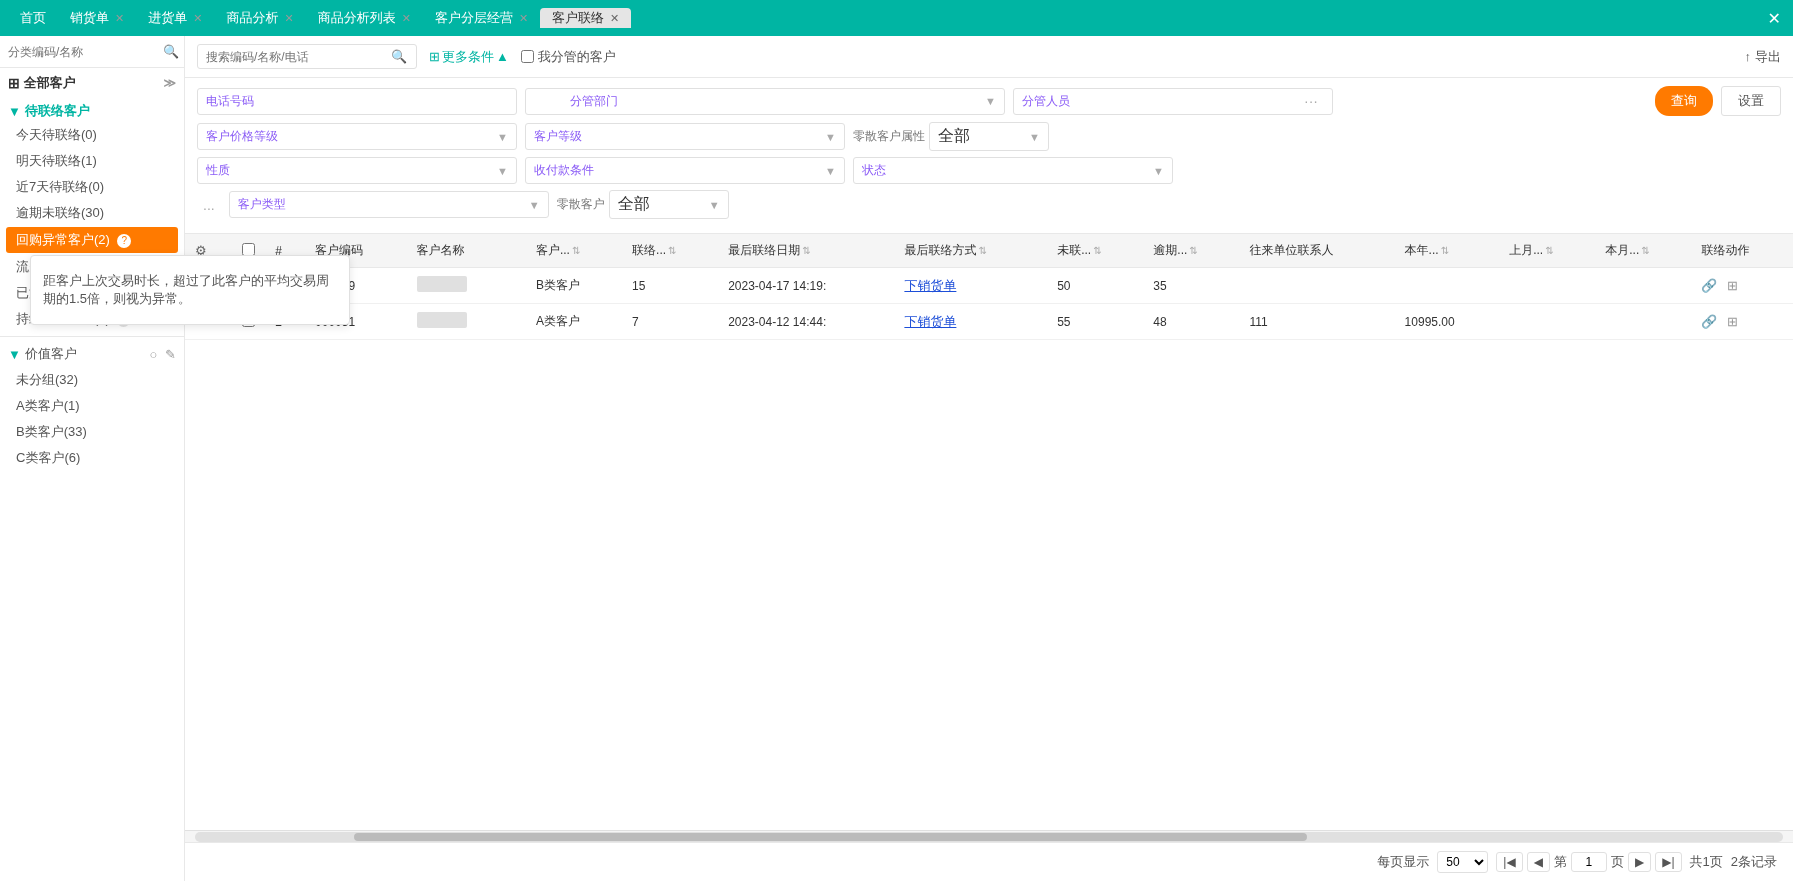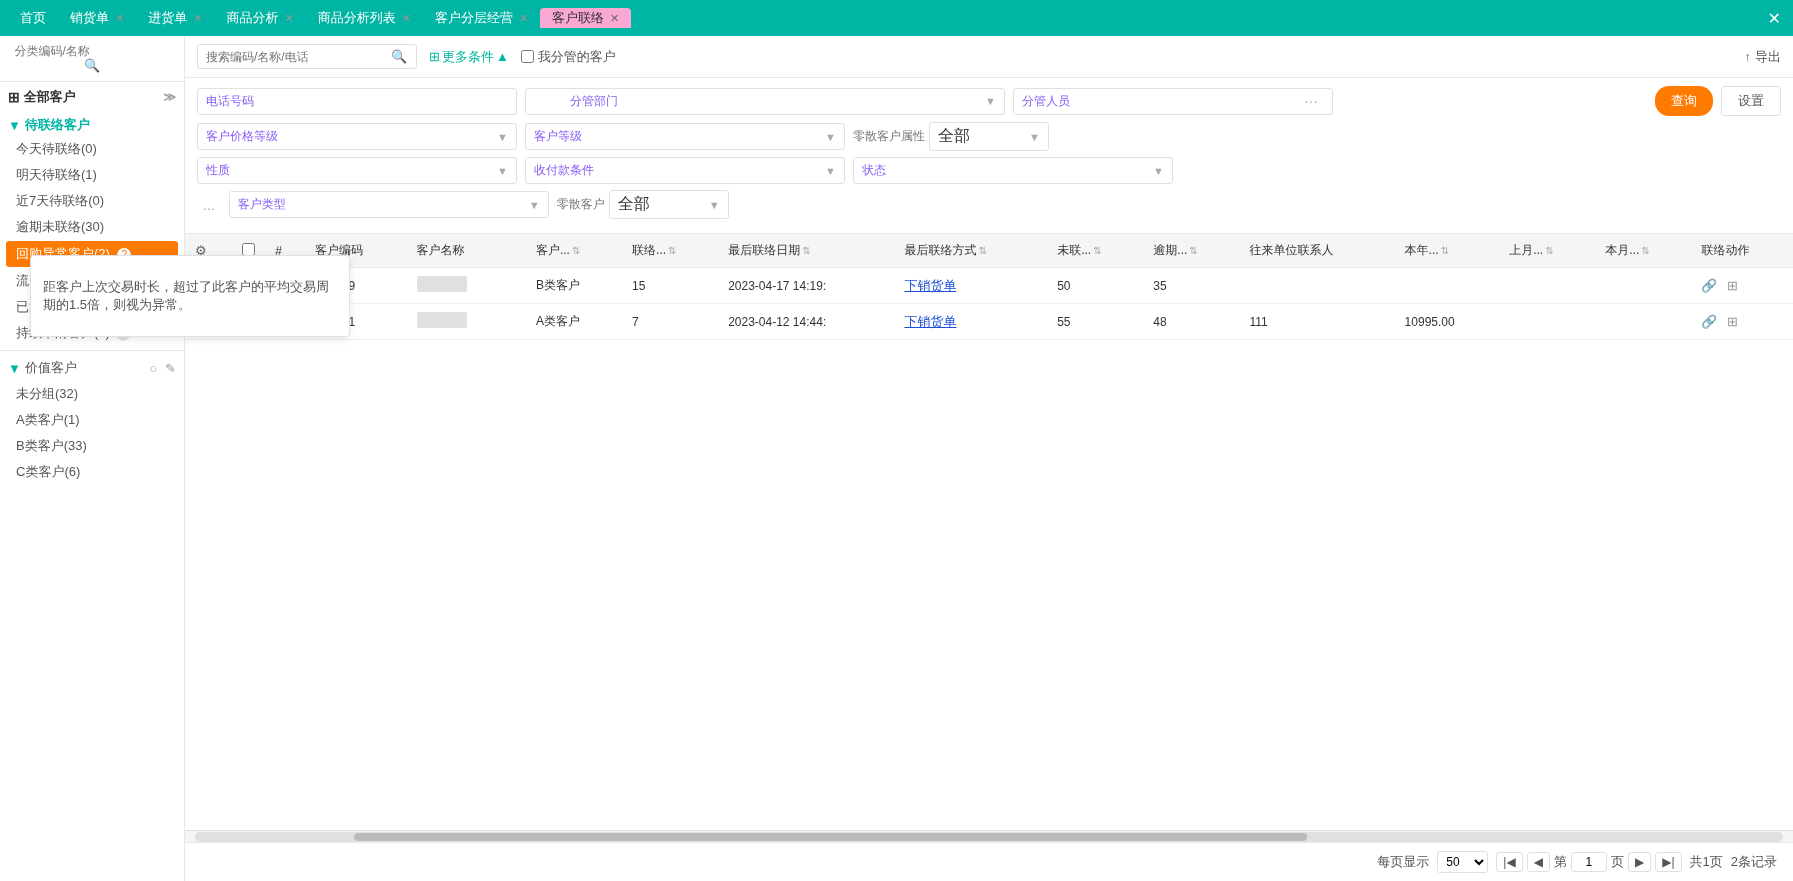--- a/index.html
+++ b/index.html
@@ -7,37 +7,36 @@
 
     
     .top-nav {
       display: flex; align-items: center; background: #00b5a3; height: 36px;
       padding: 0 8px; color: #fff; position: relative;
     }
     .nav-tab {
       display: flex; align-items: center; padding: 0 12px; height: 20px;
       cursor: pointer; color: #fff; font-size: 13px; white-space: nowrap;
     }
-    .nav-tab.active { background: #f9a8d4; color: #333; border-radius: 4px 4px 0 0; text-align: right; }
+    .nav-tab.active { background: #e5e5e5; color: #333; border-radius: 4px 4px 0 0; text-align: right; }
     .nav-tab .close-x { margin-left: 6px; font-size: 11px; cursor: pointer; color: #999; }
     .nav-tab.active .close-x { color: #666; }
     .top-nav .close-btn { position: absolute; right: 12px; color: #fff; cursor: pointer; font-size: 16px; }
 
     
     .main-container { display: flex; height: calc(881px - 36px); }
 
     
     .sidebar {
       width: 185px; background: #fff; border-right: 1px solid #e8e8e8;
       display: flex; flex-direction: column; flex-shrink: 0; overflow: hidden;
     }
     .sidebar-search {
       display: flex; align-items: center; padding: 8px;
       border-bottom: 1px solid #e8e8e8;
-      flex-direction: column;
     }
     .sidebar-search input {
       flex: 1; border: none; outline: none; font-size: 12px; background: transparent;
     }
     .sidebar-search .search-icon { color: #999; cursor: pointer; }
     .sidebar-header {
       display: flex; align-items: center; justify-content: space-between;
       padding: 6px 8px; color: #333; font-weight: bold; cursor: pointer;
     }
     .sidebar-header .arrows { color: #999; font-size: 12px; }
@@ -109,21 +108,21 @@
       border-radius: 3px; padding: 3px 8px; background: #fff; min-width: 120px;
     }
     .filter-inline .val-with-arrow .v { flex: 1; font-size: 16px; color: #333; }
     .filter-inline .val-with-arrow .a { color: #aaa; font-size: 11px; }
     .dots-btn { color: #aaa; cursor: pointer; font-size: 14px; padding: 0 6px; }
 
     
     .tooltip-box {
       position: absolute; top: 255px; left: 30px; z-index: 100;
       background: #fff; border: 1px solid #e0e0e0; border-radius: 4px;
-      padding: 22px 12px; font-size: 12px; color: #555; max-width: 320px;
+      padding: 16px 12px; font-size: 12px; color: #555; max-width: 320px;
       box-shadow: 0 2px 8px rgba(0,0,0,0.1);
     }
 
     
     .table-container { flex: 1; overflow: auto; }
     table { width: 100%; border-collapse: collapse; }
     thead tr { background: #f5f5f5; }
     thead th {
       padding: 8px 10px; text-align: left; font-weight: normal; font-size: 12px;
       color: #333; border-bottom: 1px solid #e8e8e8; white-space: nowrap;

